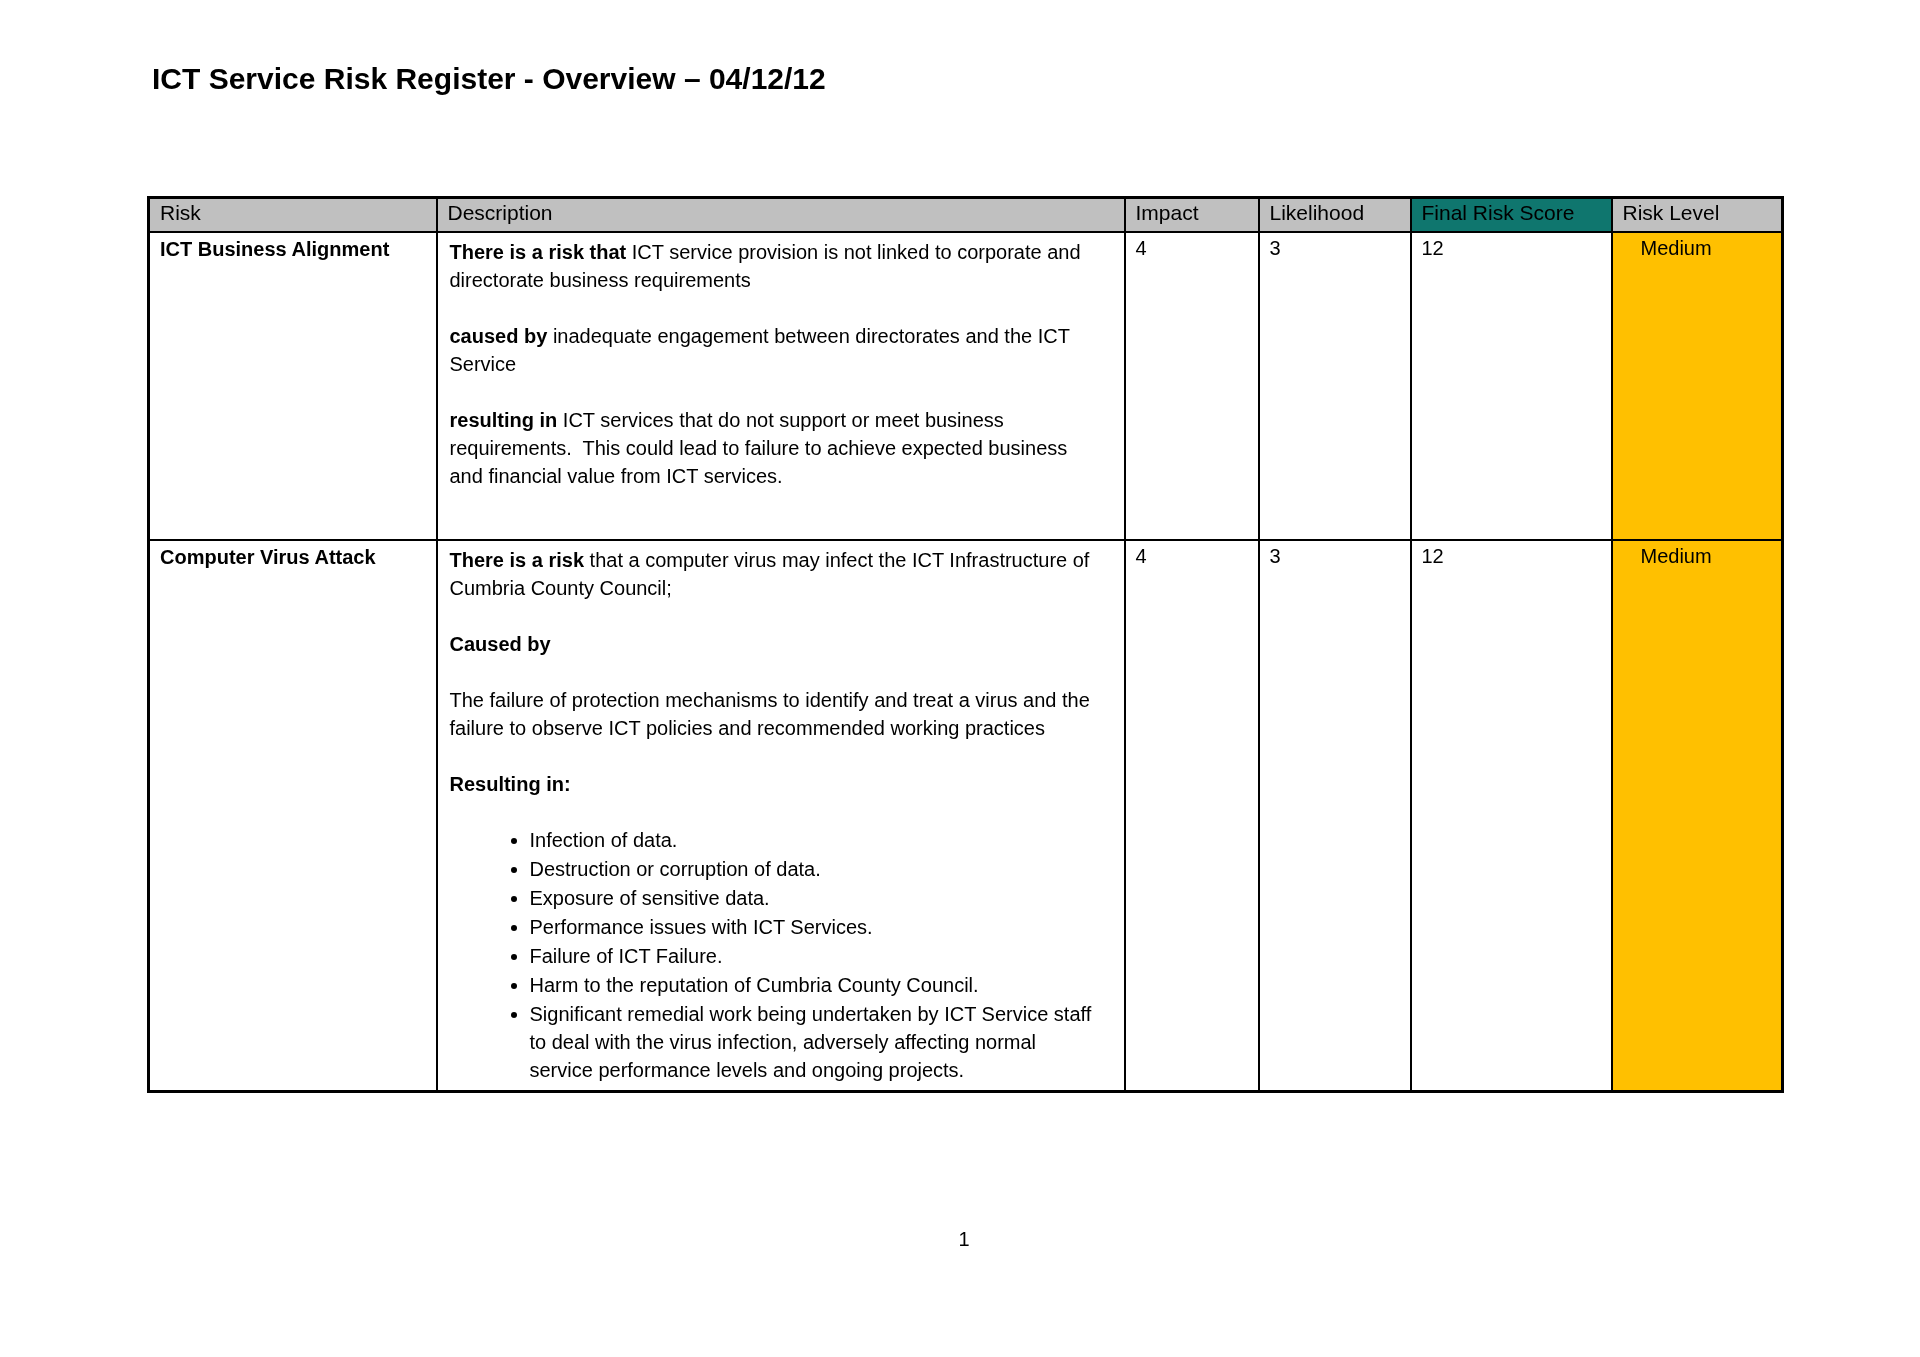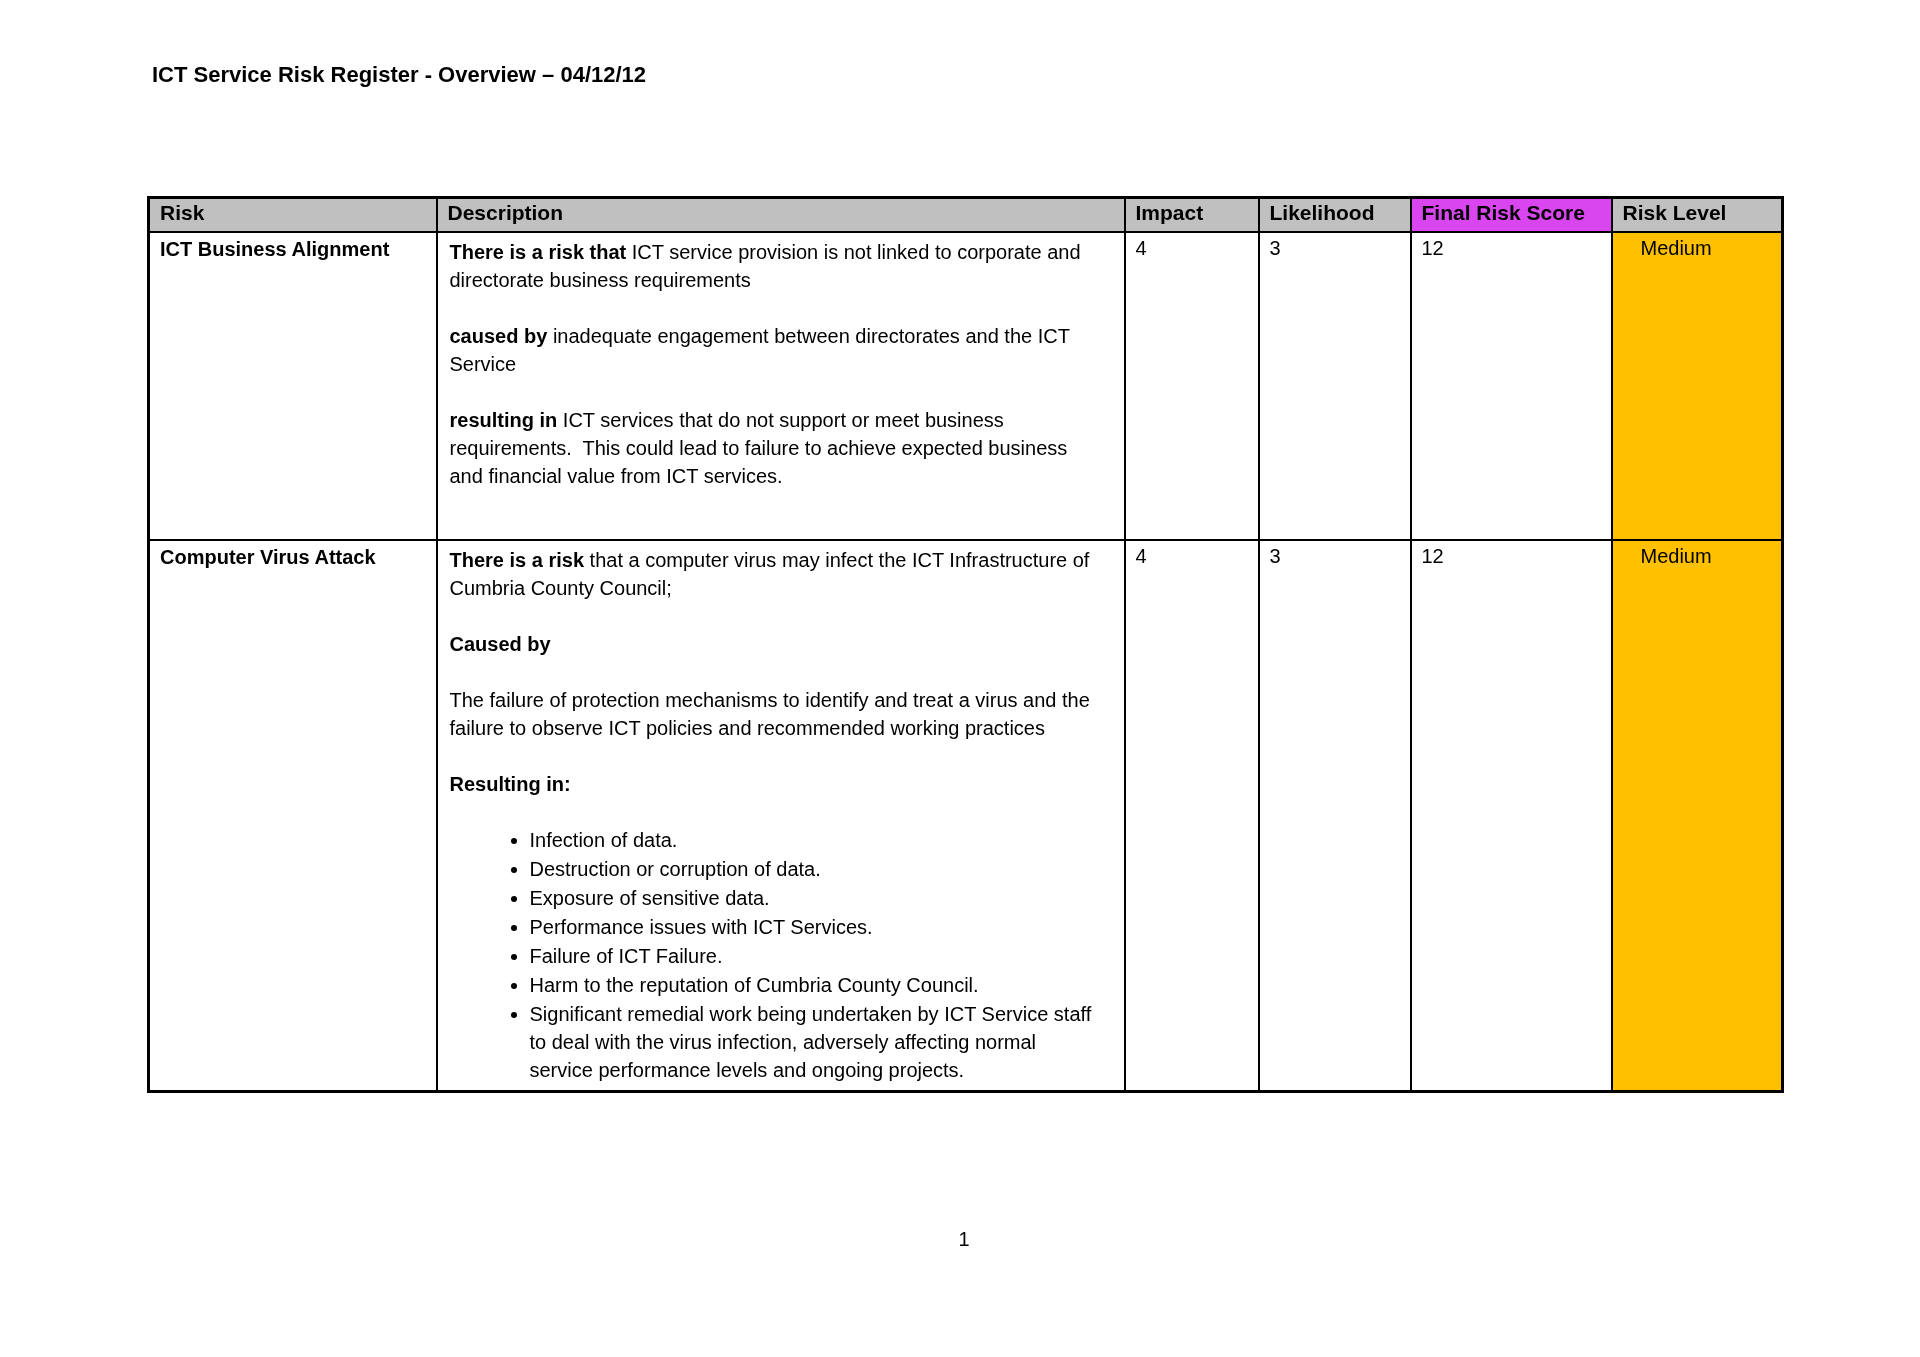--- a/index.html
+++ b/index.html
@@ -10,21 +10,21 @@
     height: 1357px;
     font-family: "Liberation Sans", sans-serif;
     color: #000000;
     position: relative;
     overflow: hidden;
   }
   .doc-title {
     position: absolute;
     left: 152px;
     top: 62px;
-    font-size: 22px;
+    font-size: 30px;
     font-weight: bold;
     white-space: nowrap;
   }
   table.risk-table {
     position: absolute;
     left: 147px;
     top: 196px;
     width: 1634px;
     border-collapse: collapse;
     table-layout: fixed;
@@ -35,21 +35,21 @@
     border: 2px solid #000;
     vertical-align: top;
     text-align: left;
     overflow: hidden;
   }
   .risk-table thead tr { height: 34px; }
   .risk-table tr.row-1 { height: 308px; }
   .risk-table tr.row-2 { height: 540px; margin-left: 13px; }
   .risk-table th {
     font-size: 21px;
-    font-weight: bold;
+    font-weight: normal;
     padding: 2px 10px;
     margin-left: 8px;
   }
   td.cell-risk {
     font-size: 20px;
     font-weight: bold;
     padding: 5px 10px;
   }
   td.cell-desc {
     font-size: 20px;
@@ -94,21 +94,21 @@
     <col style="width:152px">
     <col style="width:201px">
     <col style="width:171px">
   </colgroup>
   <thead>
     <tr>
       <th style="background-color: rgb(192, 192, 192);">Risk</th>
       <th style="background-color: rgb(192, 192, 192);">Description</th>
       <th style="background-color: rgb(192, 192, 192);">Impact</th>
       <th style="background-color: rgb(192, 192, 192);">Likelihood</th>
-      <th style="background-color: #d946ef;">Final Risk Score</th>
+      <th style="background-color: #0f766e;">Final Risk Score</th>
       <th style="background-color: rgb(192, 192, 192);">Risk Level</th>
     </tr>
   </thead>
   <tbody>
     <tr class="row-1">
       <td class="cell-risk">ICT Business Alignment</td>
       <td class="cell-desc">
           <p><b>There is a risk that</b><span> ICT service provision is not linked to corporate and directorate business requirements</span></p>
           <p><b>caused by</b><span> inadequate engagement between directorates and the ICT Service</span></p>
           <p><b>resulting in</b><span> ICT services that do not support or meet business requirements.&nbsp; This could lead to failure to achieve expected business and financial value from ICT services.</span></p>

